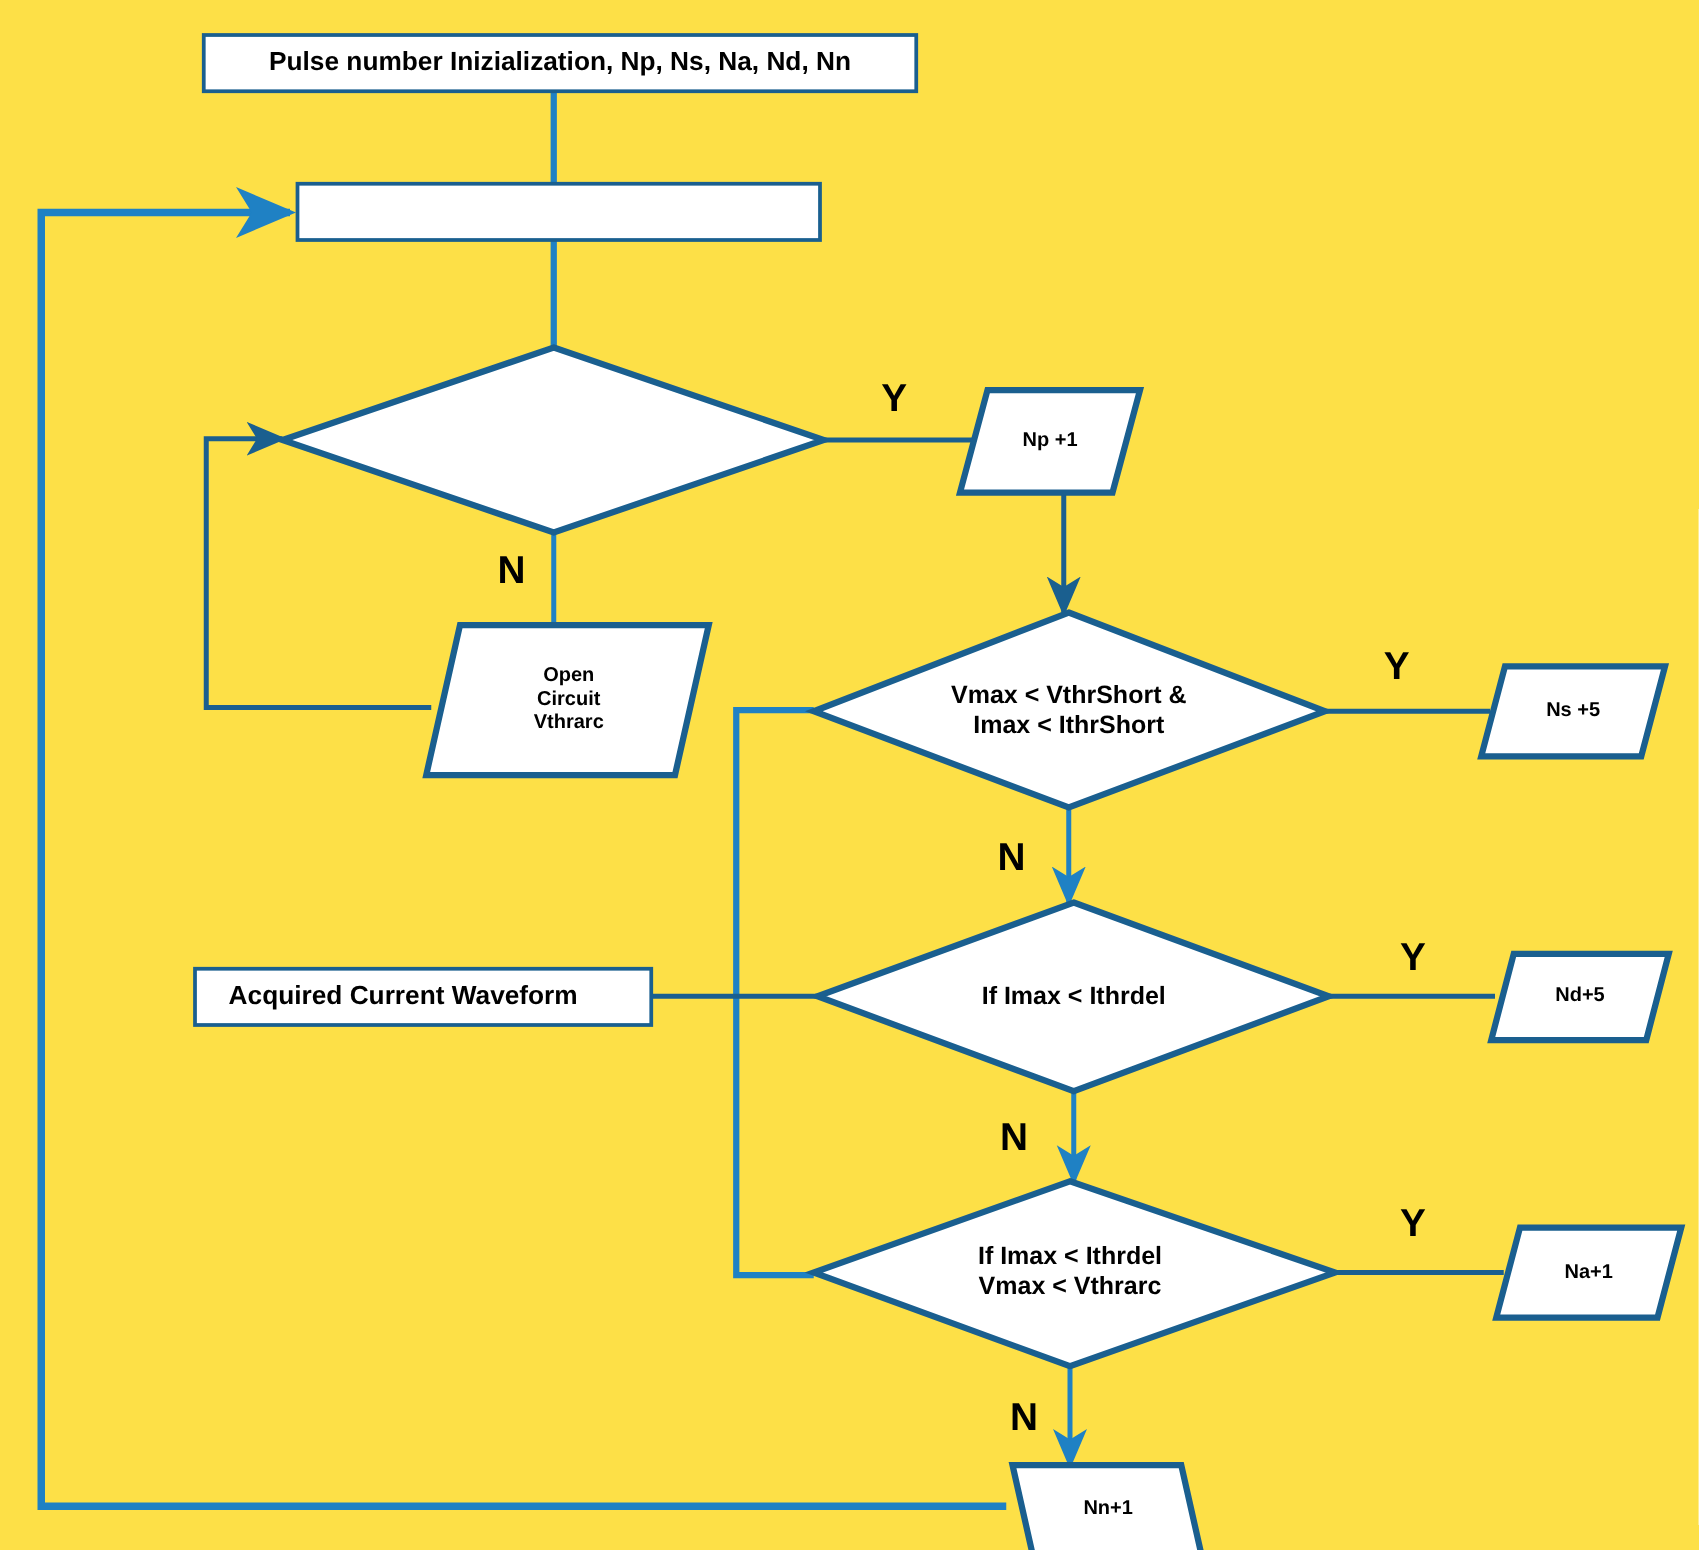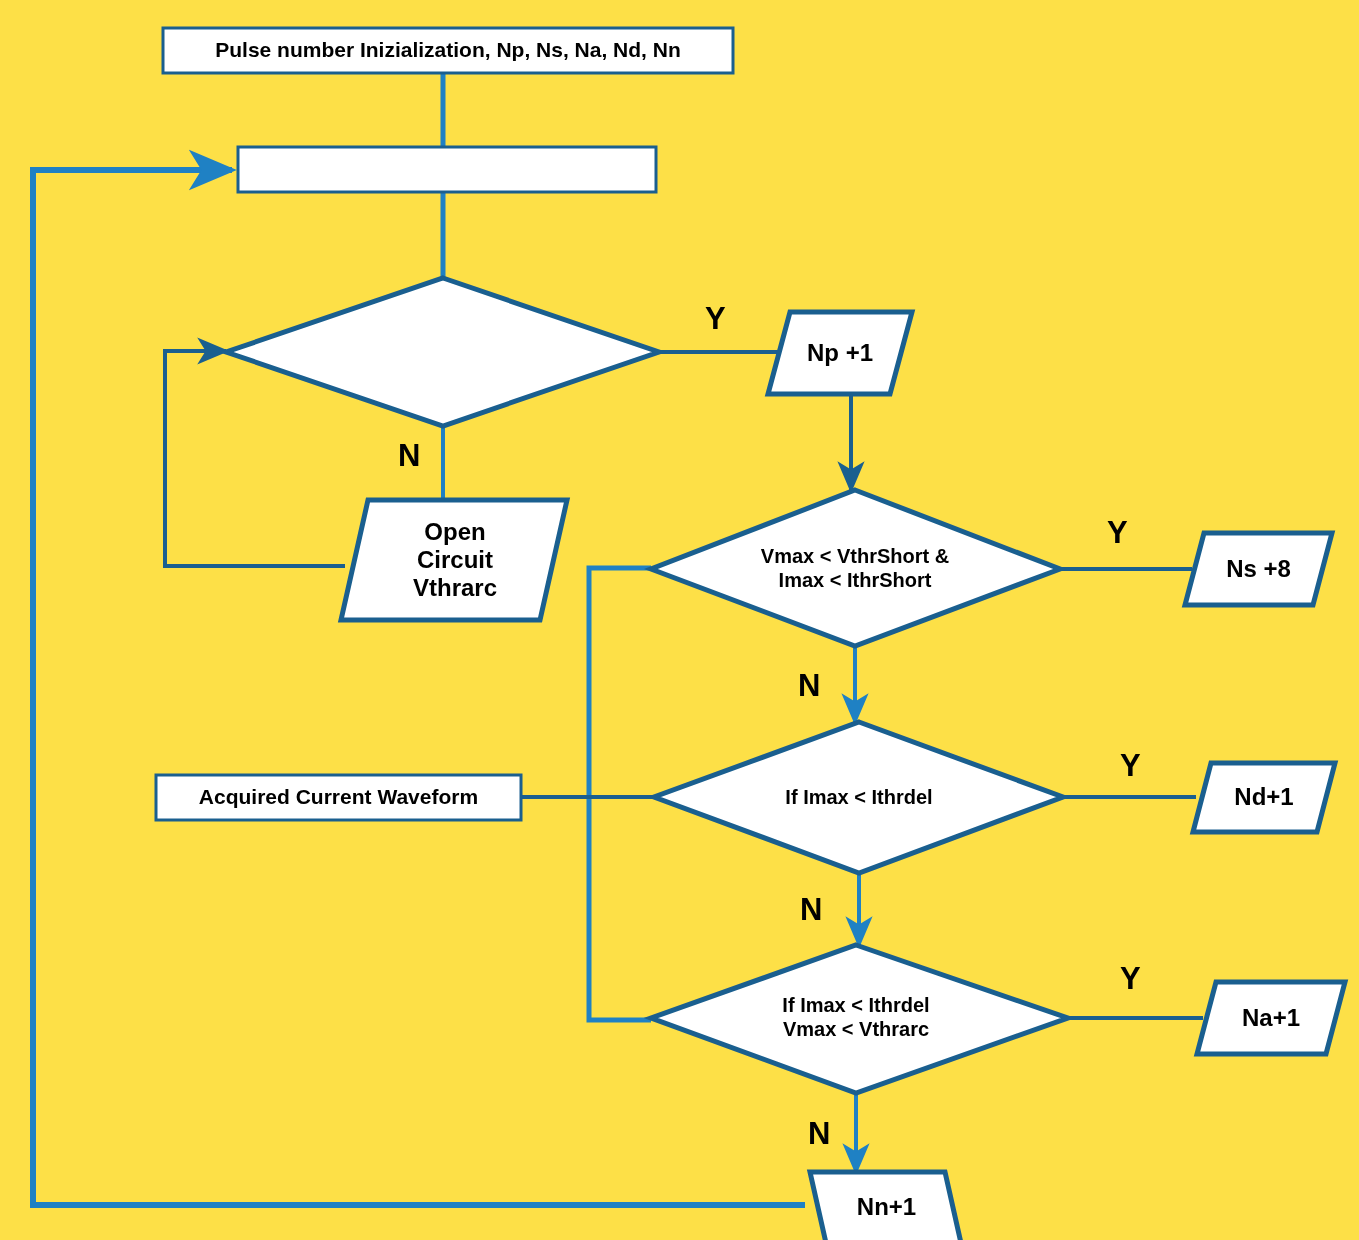--- a/index.html
+++ b/index.html
@@ -36,21 +36,21 @@
   }
   .yn-label {
     position: absolute;
     font-weight: bold;
     color: #000000;
     font-size: 31px;
     line-height: 1;
   }
   .proc-label { font-size: 21px; }
   .dec-label  { font-size: 20px; }
-  .para-label { font-size: 24px; }
+  .para-label { font-size: 16px; }
 </style>
 </head>
 <body>
 
 <div id="canvas">
 
   <svg width="1359" height="1240" viewBox="0 0 1359 1240">
     <defs>
       <marker id="arrowLight" markerWidth="10" markerHeight="10" refX="7.2" refY="4" orient="auto" markerUnits="strokeWidth">
         <path d="M0,0.6 L8,4 L0,7.4 L2.1,4 Z" fill="#1f81c4"></path>
@@ -102,40 +102,40 @@
     <polygon points="368,500 567,500 540,620 341,620" fill="#ffffff" stroke="#1a5f8f" stroke-width="5"></polygon>
     <polygon points="1204,533 1332,533 1313,605 1185,605" fill="#ffffff" stroke="#1a5f8f" stroke-width="5"></polygon>
     <polygon points="1211,763 1335,763 1317,832 1193,832" fill="#ffffff" stroke="#1a5f8f" stroke-width="5"></polygon>
     <polygon points="1216,982 1345,982 1326,1054 1197,1054" fill="#ffffff" stroke="#1a5f8f" stroke-width="5"></polygon>
     <polygon points="810,1172 945,1172 963,1252 828,1252" fill="#ffffff" stroke="#1a5f8f" stroke-width="5"></polygon>
   </svg>
 
   <div class="node-label proc-label" style="left:163px; top:28px; width:570px; height:45px;">Pulse number Inizialization, Np, Ns, Na, Nd, Nn</div>
 
 
-  <div class="node-label proc-label" style="left:156px; top:775px; width:365px; height:45px;">Acquired Current Waveform</div>
+  <div class="node-label proc-label" style="left:140px; top:775px; width:365px; height:45px;">Acquired Current Waveform</div>
 
 
   <div class="node-label dec-label" style="left:725px; top:533px; width:260px; height:72px;">Vmax &lt; VthrShort &amp;
 Imax &lt; IthrShort</div>
 
   <div class="node-label dec-label" style="left:729px; top:775px; width:260px; height:45px;">If Imax &lt; Ithrdel</div>
 
   <div class="node-label dec-label" style="left:726px; top:982px; width:260px; height:72px;">If Imax &lt; Ithrdel
 Vmax &lt; Vthrarc</div>
 
   <div class="node-label para-label" style="left:768px; top:312px; width:144px; height:82px;">Np +1</div>
 
   <div class="node-label para-label" style="left:355px; top:500px; width:200px; height:120px;">Open
 Circuit
 Vthrarc</div>
 
-  <div class="node-label para-label" style="left:1185px; top:533px; width:147px; height:72px;">Ns +8</div>
+  <div class="node-label para-label" style="left:1185px; top:533px; width:147px; height:72px;">Ns +5</div>
 
-  <div class="node-label para-label" style="left:1193px; top:763px; width:142px; height:69px;">Nd+1</div>
+  <div class="node-label para-label" style="left:1193px; top:763px; width:142px; height:69px;">Nd+5</div>
 
   <div class="node-label para-label" style="left:1197px; top:982px; width:148px; height:72px;">Na+1</div>
 
   <div class="node-label para-label" style="left:819px; top:1180px; width:135px; height:55px;">Nn+1</div>
 
   <div class="yn-label" style="left:705px; top:303px;">Y</div>
   <div class="yn-label" style="left:398px; top:440px;">N</div>
 
   <div class="yn-label" style="left:1107px; top:517px;">Y</div>
   <div class="yn-label" style="left:798px; top:670px;">N</div>

